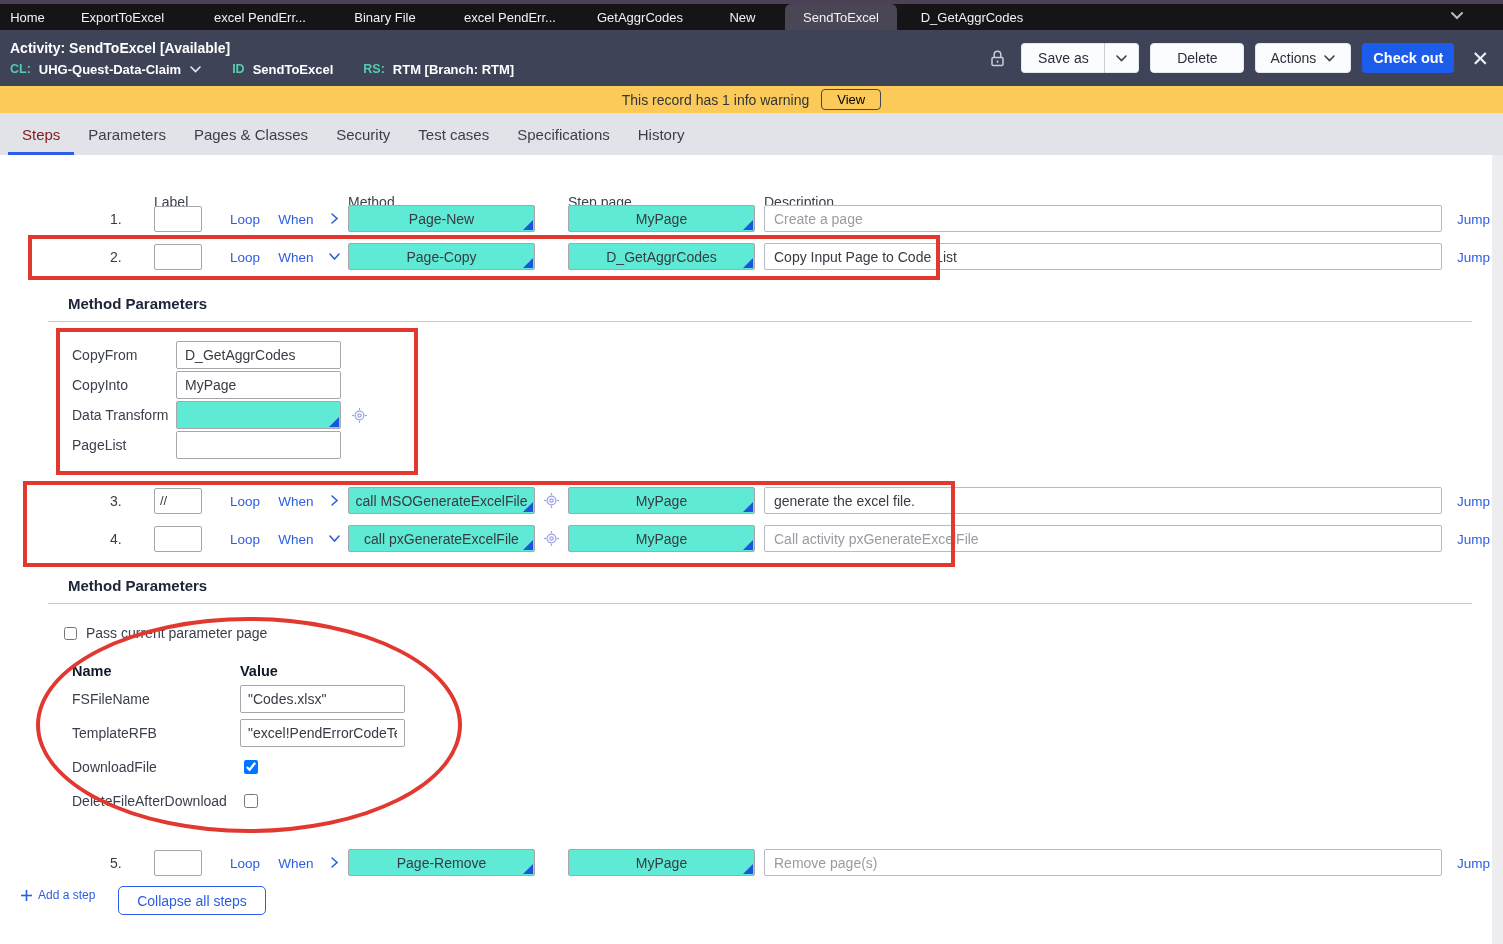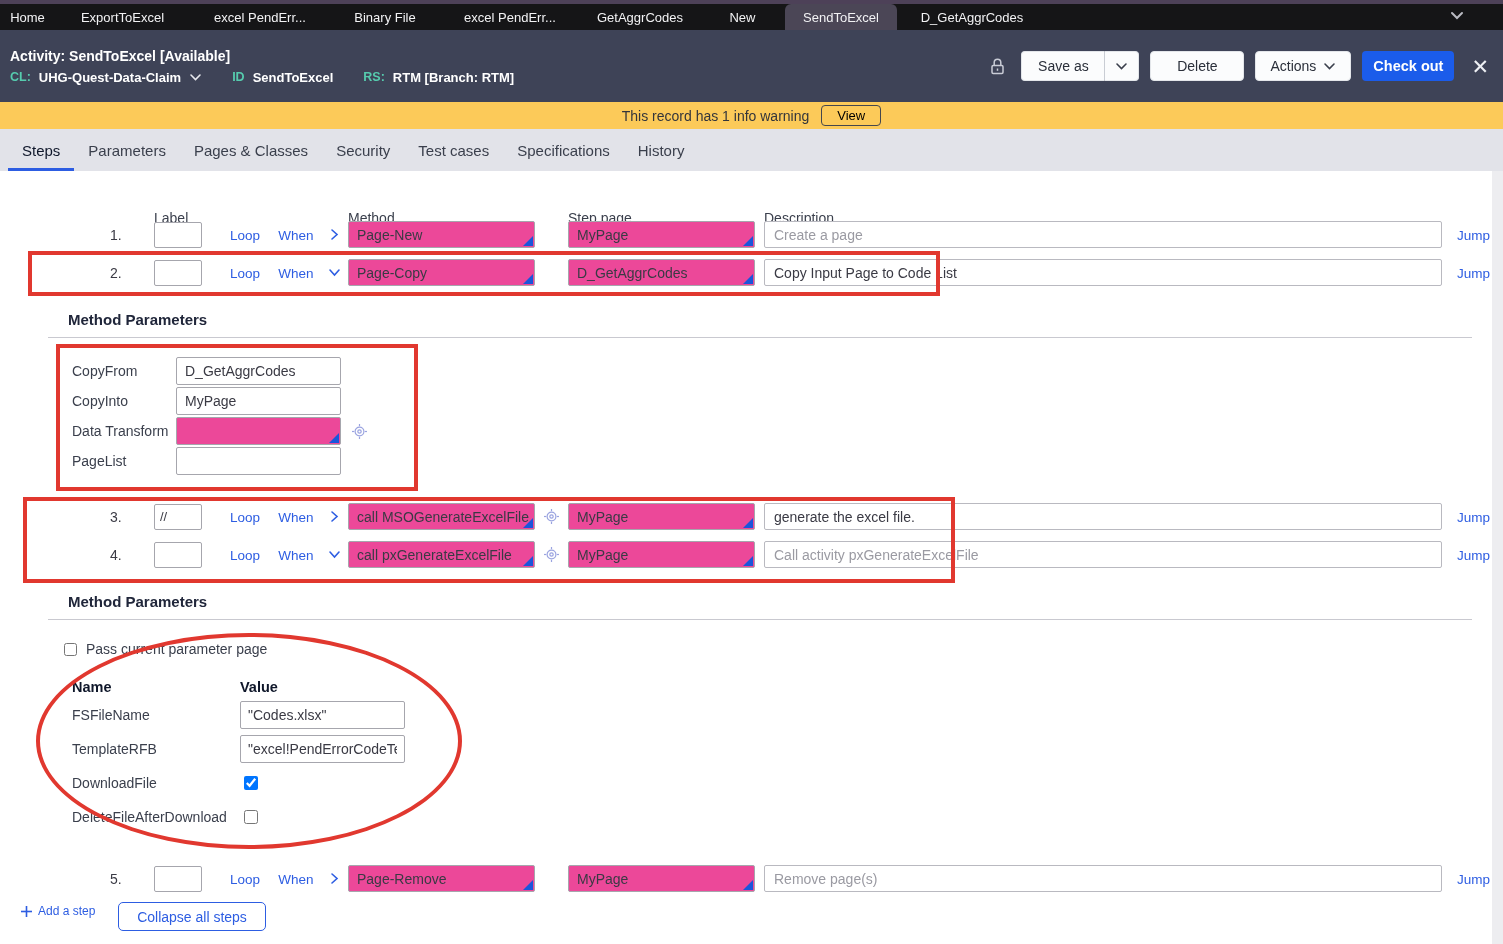--- a/index.html
+++ b/index.html
@@ -7,21 +7,21 @@
 
   
   .topbar { position:relative; height:30px; background:#151517; }
   .topstrip { position:absolute; top:0; left:0; right:0; height:4px; background:#4d4158; }
   .ttabs { position:absolute; top:4px; left:0; right:60px; height:26px; display:flex; }
   .ttab { display:flex; align-items:center; justify-content:center; color:#f2f2f4; font-size:13px; height:26px; cursor:default; white-space:nowrap; }
   .ttab.active { background:#4b4656; border-radius:6px 6px 0 0; }
   .topbar-chev { position:absolute; right:38px; top:8px; }
 
   
-  .rheader { height:72px; background:#3e4357; color:#fff; display:flex; justify-content:space-between; align-items:center; padding:0 14px 0 10px; }
+  .rheader { height:56px; background:#3e4357; color:#fff; display:flex; justify-content:space-between; align-items:center; padding:0 14px 0 10px; }
   .rh-left { display:flex; flex-direction:column; gap:6px; }
   .rh-title { font-size:14px; font-weight:bold; }
   .rh-meta { display:flex; align-items:center; gap:8px; font-size:13px; }
   .rh-key { color:#56cbae; font-weight:bold; font-size:12.5px; }
   .rh-val { font-weight:bold; }
   .rh-gap { width:14px; }
   .rh-right { display:flex; align-items:center; gap:11px; }
   .hbtn { background:#fbfcfd; color:#2a2f3a; border:1px solid #e3e6ea; border-radius:4px; height:30px; font-size:14px; display:flex; align-items:center; justify-content:center; cursor:pointer; font-family:inherit; }
   .splitbtn { display:flex; height:30px; }
   .splitbtn .main { width:84px; border-radius:4px 0 0 4px; border-right:1px solid #c9cdd4; }
@@ -33,34 +33,34 @@
   .lock { margin-right:4px; display:flex; }
 
   
   .warnbar { height:27px; background:#fcca59; display:flex; align-items:center; justify-content:center; gap:12px; }
   .warn-text { font-size:14px; color:#33353b; }
   .viewbtn { border:1px solid #45474d; border-radius:4px; background:transparent; color:#000000; font-size:13px; padding:1px 15px; height:21px; cursor:pointer; font-family:inherit; }
 
   
   .navtabs { height:42px; background:#e2e3e9; display:flex; align-items:flex-end; padding-left:8px; gap:0; }
   .ntab { font-size:15px; color:#3a3f4c; padding:0 14px 12px 14px; cursor:pointer; }
-  .ntab.active { color:#0f172a; border-bottom:3px solid #2d5de2; padding-bottom:9px; }
+  .ntab.active { color:#7f1d1d; border-bottom:3px solid #2d5de2; padding-bottom:9px; }
 
   
   .content { position:relative; height:789px; background:#fff; }
   .scrollstrip { position:absolute; top:0; right:0; bottom:0; width:11px; background:#ededf0; }
 
   .step-row, .hdr-row { position:absolute; left:0; width:100%; display:flex; align-items:center; height:27px; padding:0 8px 0 63px;margin-left:47px; }
   .c-num { width:44px; font-size:14px; color:#3a3a44; }
   .c-label { width:48px; height:26px; border:1px solid #a6a6ad; border-radius:2px; font-size:13px; padding:0 5px; margin-right:16px; font-family:inherit; color:#3a3a44; background:#fff; }
   .c-loop { width:54px; text-align:center; }
   .c-when { width:48px; text-align:center; }
   .c-chevcell { width:28px; display:flex; justify-content:center; cursor:pointer; }
   .link { color:#2d5de2; font-size:13.5px; text-decoration:none; cursor:pointer; }
-  .select { position:relative; border:1px solid #a6a6ad; border-radius:2px; height:27px; display:flex; align-items:center; padding:0 8px; font-size:14px; color:#3a3a44; background:#ec4899; cursor:pointer; overflow:hidden; white-space:nowrap; }
+  .select { position:relative; border:1px solid #a6a6ad; border-radius:2px; height:27px; display:flex; align-items:center; padding:0 8px; font-size:14px; color:#3a3a44; background:#5eead4; cursor:pointer; overflow:hidden; white-space:nowrap;justify-content:center; }
   .select::after { content:""; position:absolute; right:1px; bottom:1px; width:0; height:0; border-left:10px solid transparent; border-bottom:10px solid #1a56db; }
   .c-method { width:187px; }
   .c-ticon { width:33px; display:flex; justify-content:center; align-items:center; }
   .c-step { width:187px; margin-right:9px; }
   .c-desc { flex:1; height:27px; border:1px solid #b9b9c0; border-radius:2px; font-size:14px; padding:0 9px; color:#3a3a44; font-family:inherit; background:#fff; }
   .c-desc.ph { color:#9a9aa2; }
   .c-jump { width:45px; margin-left:15px; font-size:14px; }
   .c-trash { width:30px; margin-left:10px; display:flex; justify-content:center; cursor:pointer; }
   .hcell { font-size:14px; color:#3a3f4c; }
   .h-label { width:48px; margin-right:16px; }

